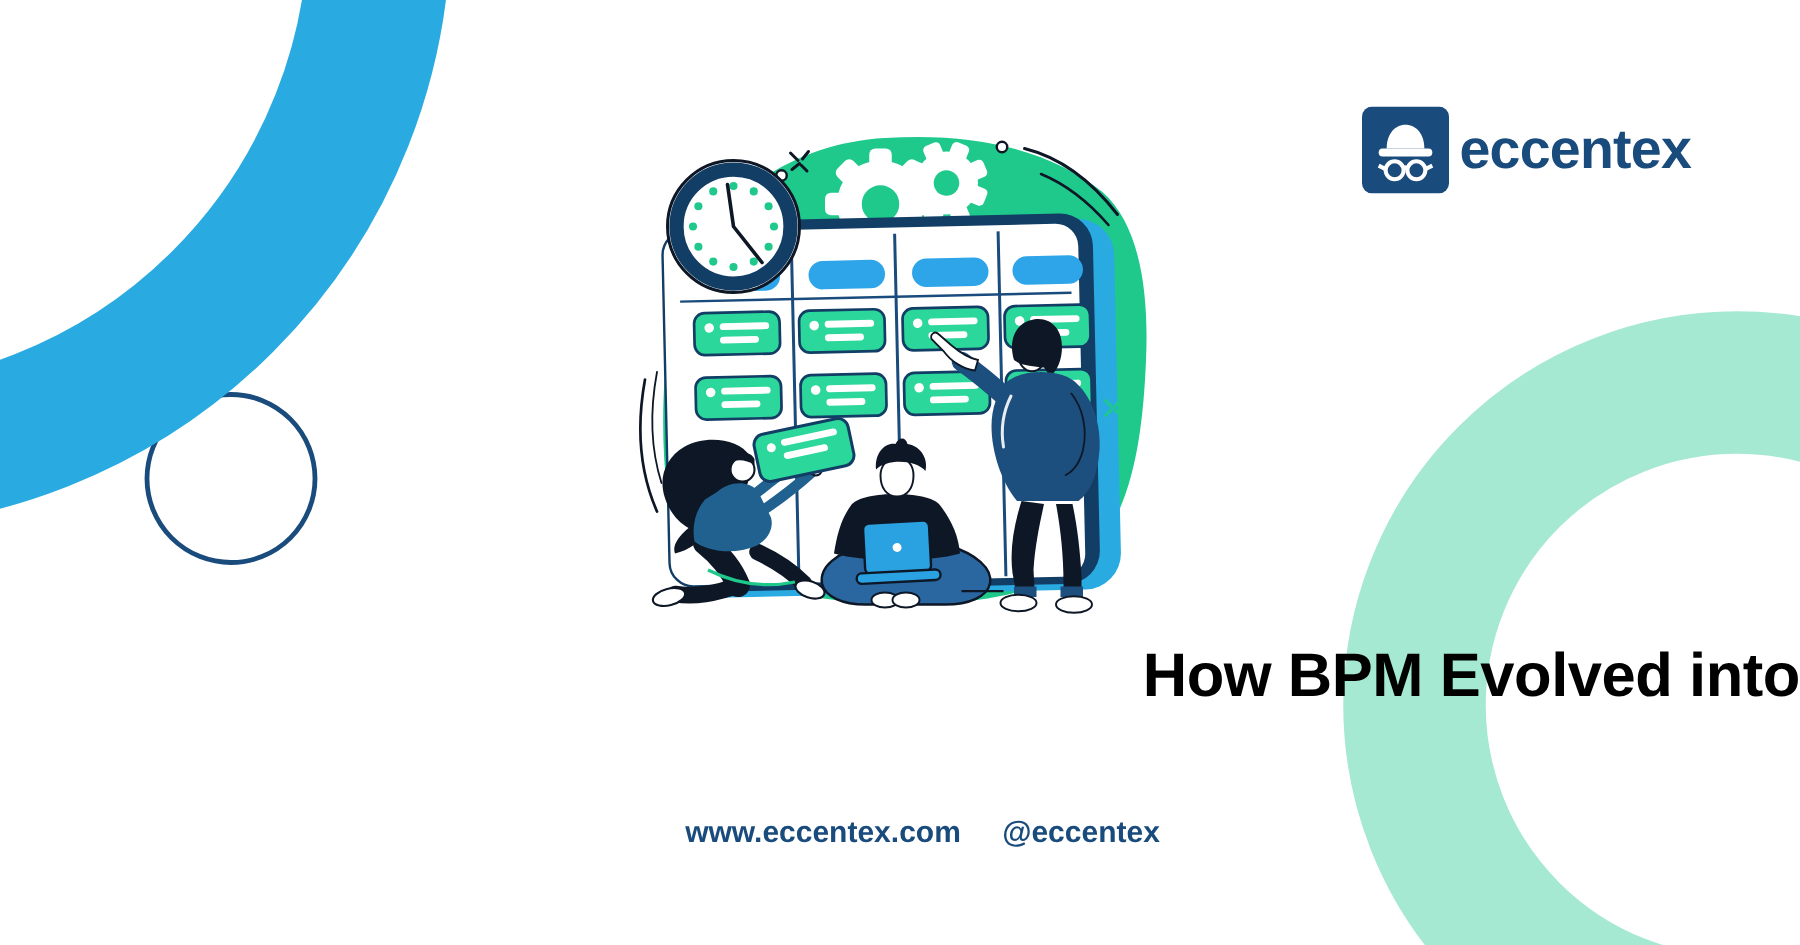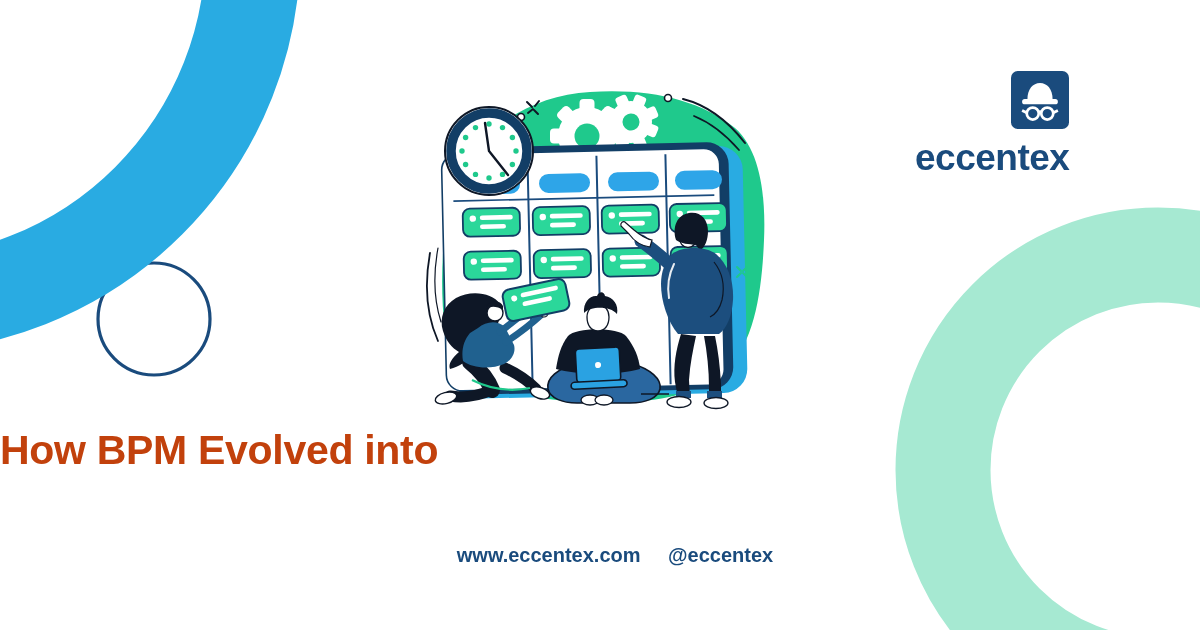--- a/index.html
+++ b/index.html
@@ -1,24 +1,24 @@
 <!DOCTYPE html>
 <html><head>
 <meta charset="utf-8">
 <style>
   html,body{margin:0;padding:0;background:#e8e8e8;}
   .page{position:relative;width:1200px;height:630px;background:#fff;overflow:hidden;
         font-family:"Liberation Sans",sans-serif;margin:0 auto;}
   .bg-art{position:absolute;left:0;top:0;width:1200px;height:630px;}
-  .logo{position:absolute;left:908px;top:71px;display:flex;align-items:flex-end;flex-direction:column;}
+  .logo{position:absolute;left:908px;top:71px;display:flex;align-items:flex-end;}
   .logo svg{width:58px;height:58px;display:block;}
   .logo .word{margin-left:7px;font-size:37px;font-weight:700;letter-spacing:-0.5px;
               color:#1A4B7D;line-height:58px;}
-  .title{position:absolute;left:0;top:428px;width:1200px;text-align:left;
-         color:#c2410c;font-weight:700;font-size:41px;line-height:45px;letter-spacing:-0.3px;}
+  .title{position:absolute;left:0;top:428px;width:1200px;text-align:right;
+         color:#000000;font-weight:700;font-size:41px;line-height:45px;letter-spacing:-0.3px;}
   .title span{display:block;}
   .footer{position:absolute;left:15px;top:544px;width:1200px;text-align:center;
           color:#1A4B7D;font-weight:700;font-size:20px;}
   .footer .site{margin-right:22px;}
 </style>
 </head>
 <body>
 
 <div class="page">
 

